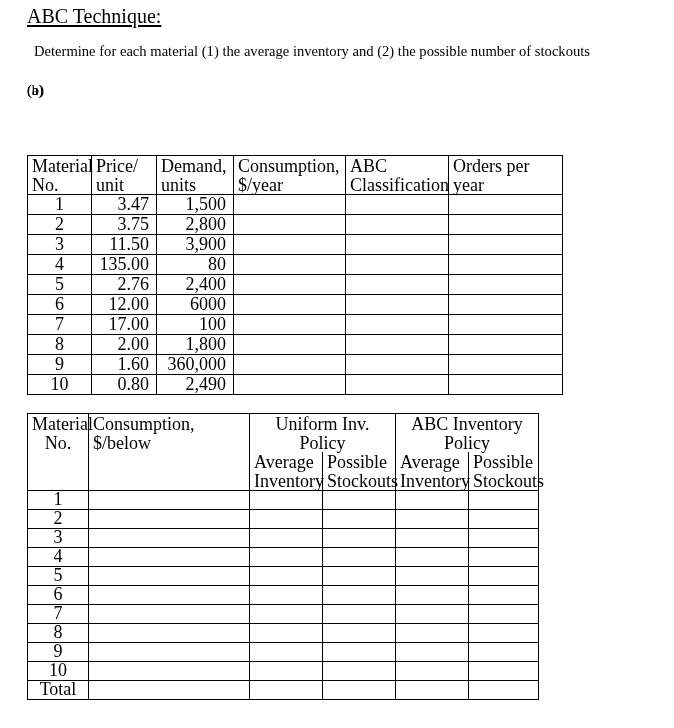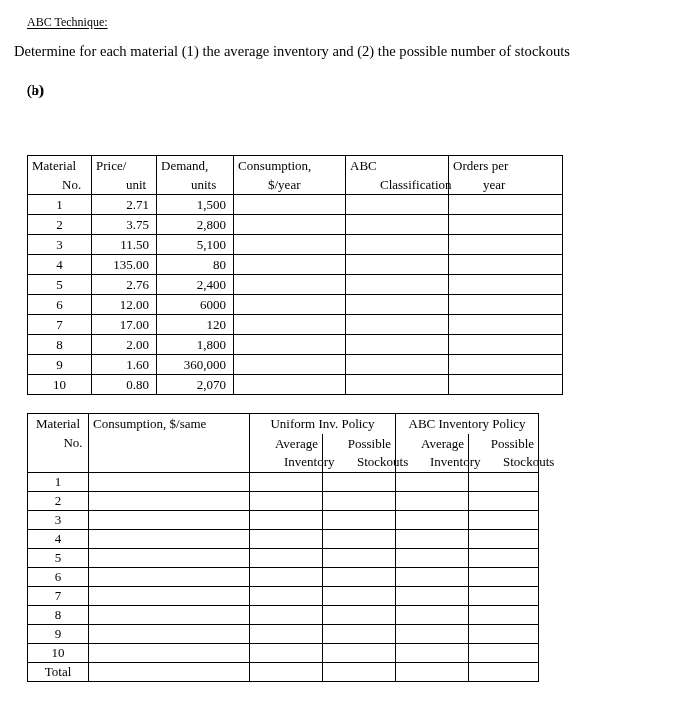--- a/index.html
+++ b/index.html
@@ -20,32 +20,32 @@
     left: 0;
     top: 0;
     width: 674px;
     height: 728px;
   }
 
   
   .doc-title {
     position: absolute;
     left: 27px;
-    top: 12px;
-    font-size: 12px;
+    top: 6px;
+    font-size: 20px;
     line-height: 20px;
     text-decoration: underline;
     text-underline-offset: 2px;
     white-space: nowrap;
   }
 
   
   .intro {
     position: absolute;
-    left: 14px;
+    left: 34px;
     top: 42px;
     width: 624px;
     font-size: 14.6px;
     line-height: 18.2px;
   }
   .intro p {
     margin: 0;
   }
 
   
@@ -69,21 +69,21 @@
   }
   .item-cont {
     display: block;
     padding-left: 14px;
   }
 
   
   table.grid {
     position: absolute;
     border-collapse: collapse;
-    font-size: 13px;
+    font-size: 18px;
     line-height: 17px;
     table-layout: fixed;
   }
   table.grid td,
   table.grid th {
     border: 1px solid #000000;
     padding: 0 4px;
     font-weight: normal;
     vertical-align: top;
     height: 18px;
@@ -110,42 +110,41 @@
   }
   #table-materials td.num {
     text-align: center;
   }
   #table-materials td.val {
     text-align: right;
     padding-right: 7px;
   }
   .hdr-line2 {
     display: block;
-    margin-left: 30px;
   }
 
   
   #table-worksheet {
     left: 27px;
     top: 413px;
     width: 511px;
   }
   #table-worksheet th {
     padding-top: 1px;
     line-height: 18.5px;
     height: auto;
   }
   #table-worksheet th.matno {
     text-align: center;
   }
   #table-worksheet th.group {
     text-align: center;
   }
   #table-worksheet th.sub {
-    text-align: right;
+    text-align: left;
   }
   #table-worksheet td {
     height: 19px;
   }
   #table-worksheet td.num {
     text-align: center;
   }
   .nb-bottom { border-bottom: none !important; }
   .nb-top    { border-top: none !important; }
 </style>
@@ -202,38 +201,38 @@
         </th>
         <th>
           <span>Orders per</span>
           <span class="hdr-line2">year</span>
         </th>
       </tr>
     </thead>
     <tbody id="materials-body">
         <tr>
           <td class="num">1</td>
-          <td class="val">2.71</td>
+          <td class="val">3.47</td>
           <td class="val">1,500</td>
           <td class="val"></td>
           <td></td>
           <td></td>
         </tr>
         <tr>
           <td class="num">2</td>
           <td class="val">3.75</td>
           <td class="val">2,800</td>
           <td class="val"></td>
           <td></td>
           <td></td>
         </tr>
         <tr>
           <td class="num">3</td>
           <td class="val">11.50</td>
-          <td class="val">5,100</td>
+          <td class="val">3,900</td>
           <td class="val"></td>
           <td></td>
           <td></td>
         </tr>
         <tr>
           <td class="num">4</td>
           <td class="val">135.00</td>
           <td class="val">80</td>
           <td class="val"></td>
           <td></td>
@@ -251,21 +250,21 @@
           <td class="num">6</td>
           <td class="val">12.00</td>
           <td class="val">6000</td>
           <td class="val"></td>
           <td></td>
           <td></td>
         </tr>
         <tr>
           <td class="num">7</td>
           <td class="val">17.00</td>
-          <td class="val">120</td>
+          <td class="val">100</td>
           <td class="val"></td>
           <td></td>
           <td></td>
         </tr>
         <tr>
           <td class="num">8</td>
           <td class="val">2.00</td>
           <td class="val">1,800</td>
           <td class="val"></td>
           <td></td>
@@ -275,21 +274,21 @@
           <td class="num">9</td>
           <td class="val">1.60</td>
           <td class="val">360,000</td>
           <td class="val"></td>
           <td></td>
           <td></td>
         </tr>
         <tr>
           <td class="num">10</td>
           <td class="val">0.80</td>
-          <td class="val">2,070</td>
+          <td class="val">2,490</td>
           <td class="val"></td>
           <td></td>
           <td></td>
         </tr>
       </tbody>
   </table>
 
   <table class="grid" id="table-worksheet">
     <colgroup>
       <col style="width:61px">
@@ -298,21 +297,21 @@
       <col style="width:73px">
       <col style="width:73px">
       <col style="width:70px">
     </colgroup>
     <thead>
       <tr>
         <th class="matno" rowspan="2">
           <span>Material</span>
           <span class="hdr-line2">No.</span>
         </th>
-        <th rowspan="2">Consumption, $/same</th>
+        <th rowspan="2">Consumption, $/below</th>
         <th class="group nb-bottom" colspan="2">Uniform Inv. Policy</th>
         <th class="group nb-bottom" colspan="2">ABC Inventory Policy</th>
       </tr>
       <tr>
         <th class="sub nb-top">
           <span>Average</span>
           <span class="hdr-line2">Inventory</span>
         </th>
         <th class="sub nb-top">
           <span>Possible</span>

